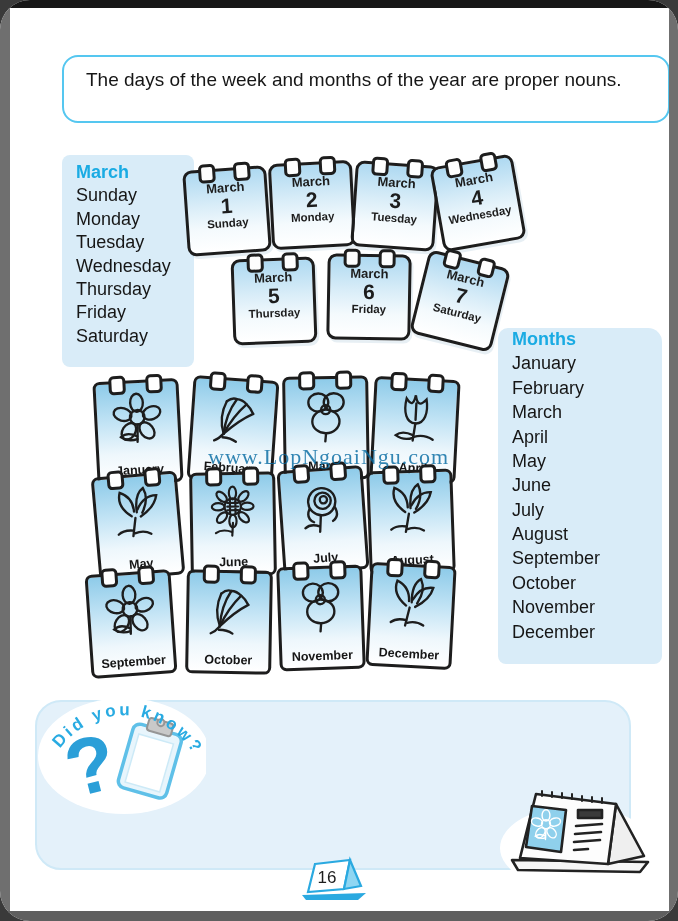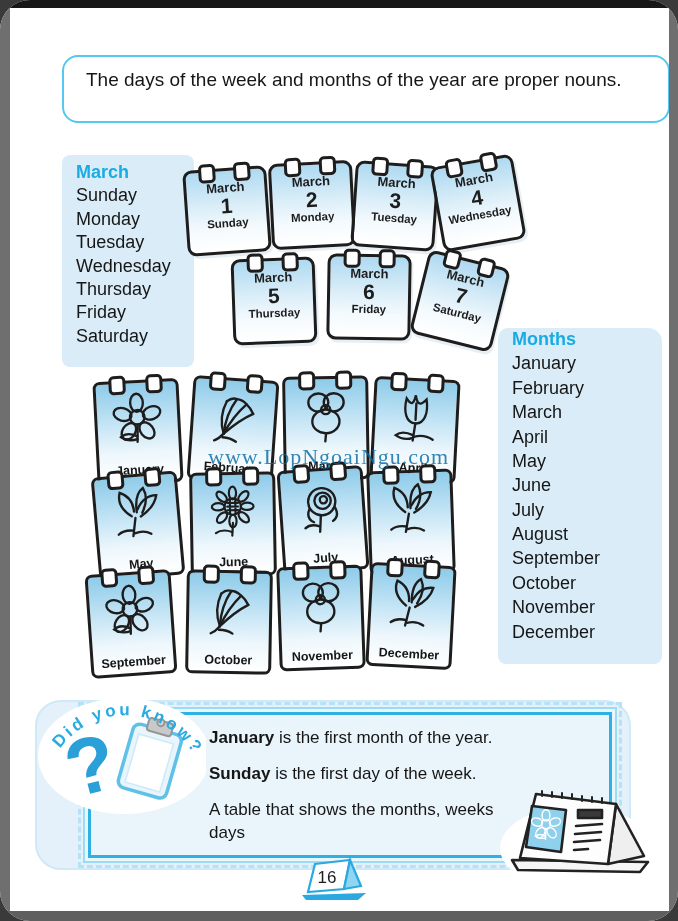--- a/index.html
+++ b/index.html
@@ -330,27 +330,20 @@
     <svg class="flower">
         <use href="#fl-lily"></use>
       </svg>
     <div class="mc-name">December</div>
   </div>
 
   <div class="watermark">www.LopNgoaiNgu.com</div>
 
   <div class="bottom-area"></div>
 
-  <div class="fact-box">
-    <div class="facts">
-      <p class="fact"><b>January</b><span> is the first month of the year.</span></p>
-      <p class="fact"><b>Sunday</b><span> is the first day of the week.</span></p>
-      <p class="fact fact-narrow"><b></b><span>A table that shows the months, weeks days</span></p>
-    </div>
-  </div>
 
   <svg class="badge" viewBox="0 0 170 130">
     <ellipse cx="88" cy="70" rx="86" ry="58" fill="#ffffff"></ellipse>
     <g transform="rotate(16 113 78)">
       <rect x="88" y="42" width="50" height="66" rx="7" fill="#e8f5fc" stroke="#5fc0e8" stroke-width="3.5"></rect>
       <rect x="95" y="52" width="36" height="50" fill="#ffffff" stroke="#cdeaf7" stroke-width="1.5"></rect>
       <rect x="101" y="33" width="25" height="13" rx="3" fill="#c9c9c9" stroke="#969696" stroke-width="2"></rect>
       <circle cx="113" cy="35" r="3.5" fill="#d8d8d8" stroke="#969696" stroke-width="2"></circle>
     </g>
     <text x="30" y="106" font-size="80" font-weight="bold" fill="#2b9fd8" transform="rotate(-14 58 78)">?</text>

